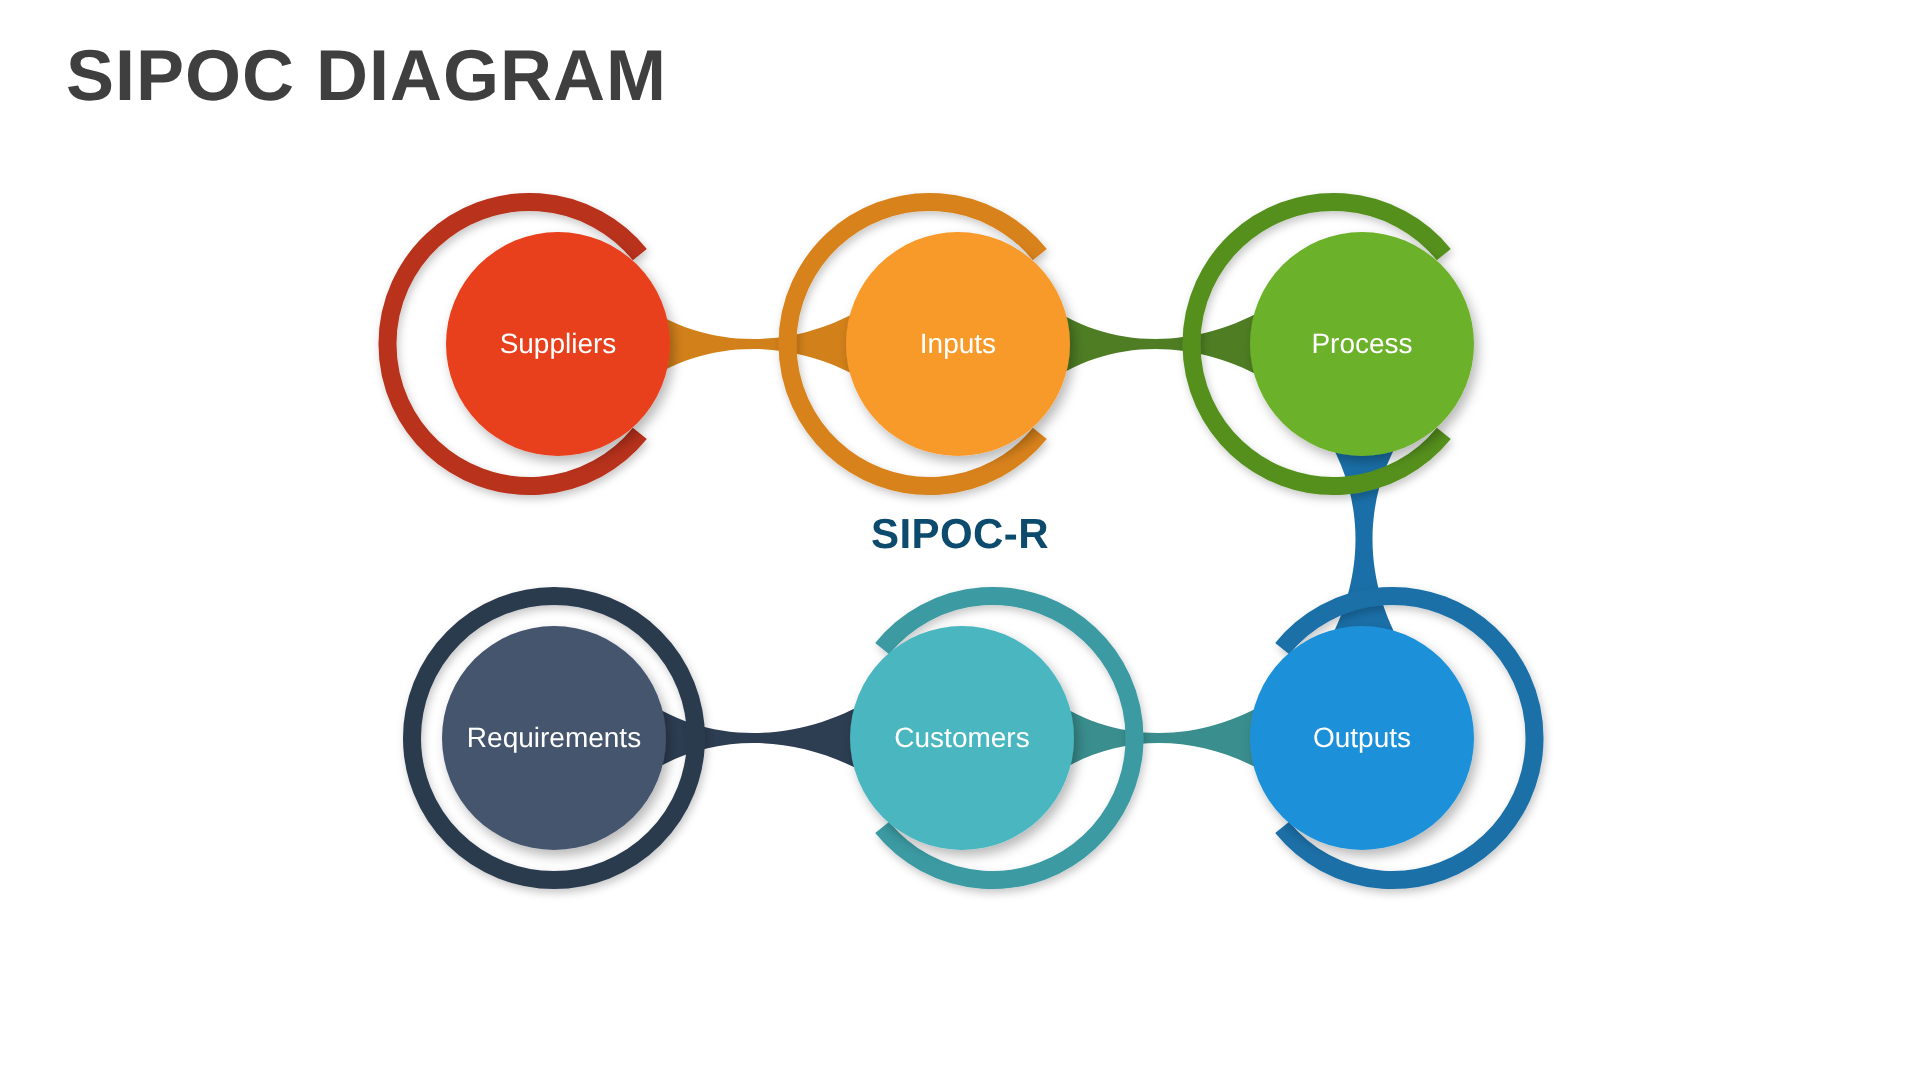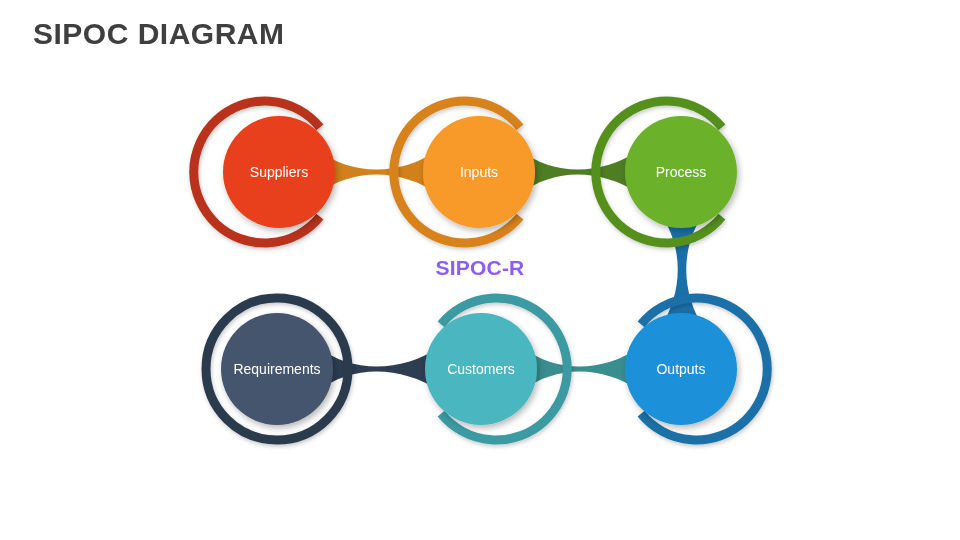--- a/index.html
+++ b/index.html
@@ -11,35 +11,35 @@
     width: 960px;
     height: 540px;
     position: relative;
     overflow: hidden;
     font-family: "Liberation Sans", sans-serif;
   }
   #page-title {
     position: absolute;
     left: 33px;
     top: 17px;
-    font-size: 30px;
+    font-size: 36px;
     font-weight: bold;
     color: #3f3f3f;
     letter-spacing: 0.5px;
     white-space: nowrap;
   }
   #center-label {
     position: absolute;
     left: 0;
     right: 0;
     top: 256px;
     text-align: center;
     font-size: 21px;
     font-weight: bold;
-    color: #8b5cf6;
+    color: #0c4a6e;
     letter-spacing: 0.2px;
   }
   #diagram-svg {
     position: absolute;
     left: 0;
     top: 0;
     width: 960px;
     height: 540px;
   }
   .node-label {

